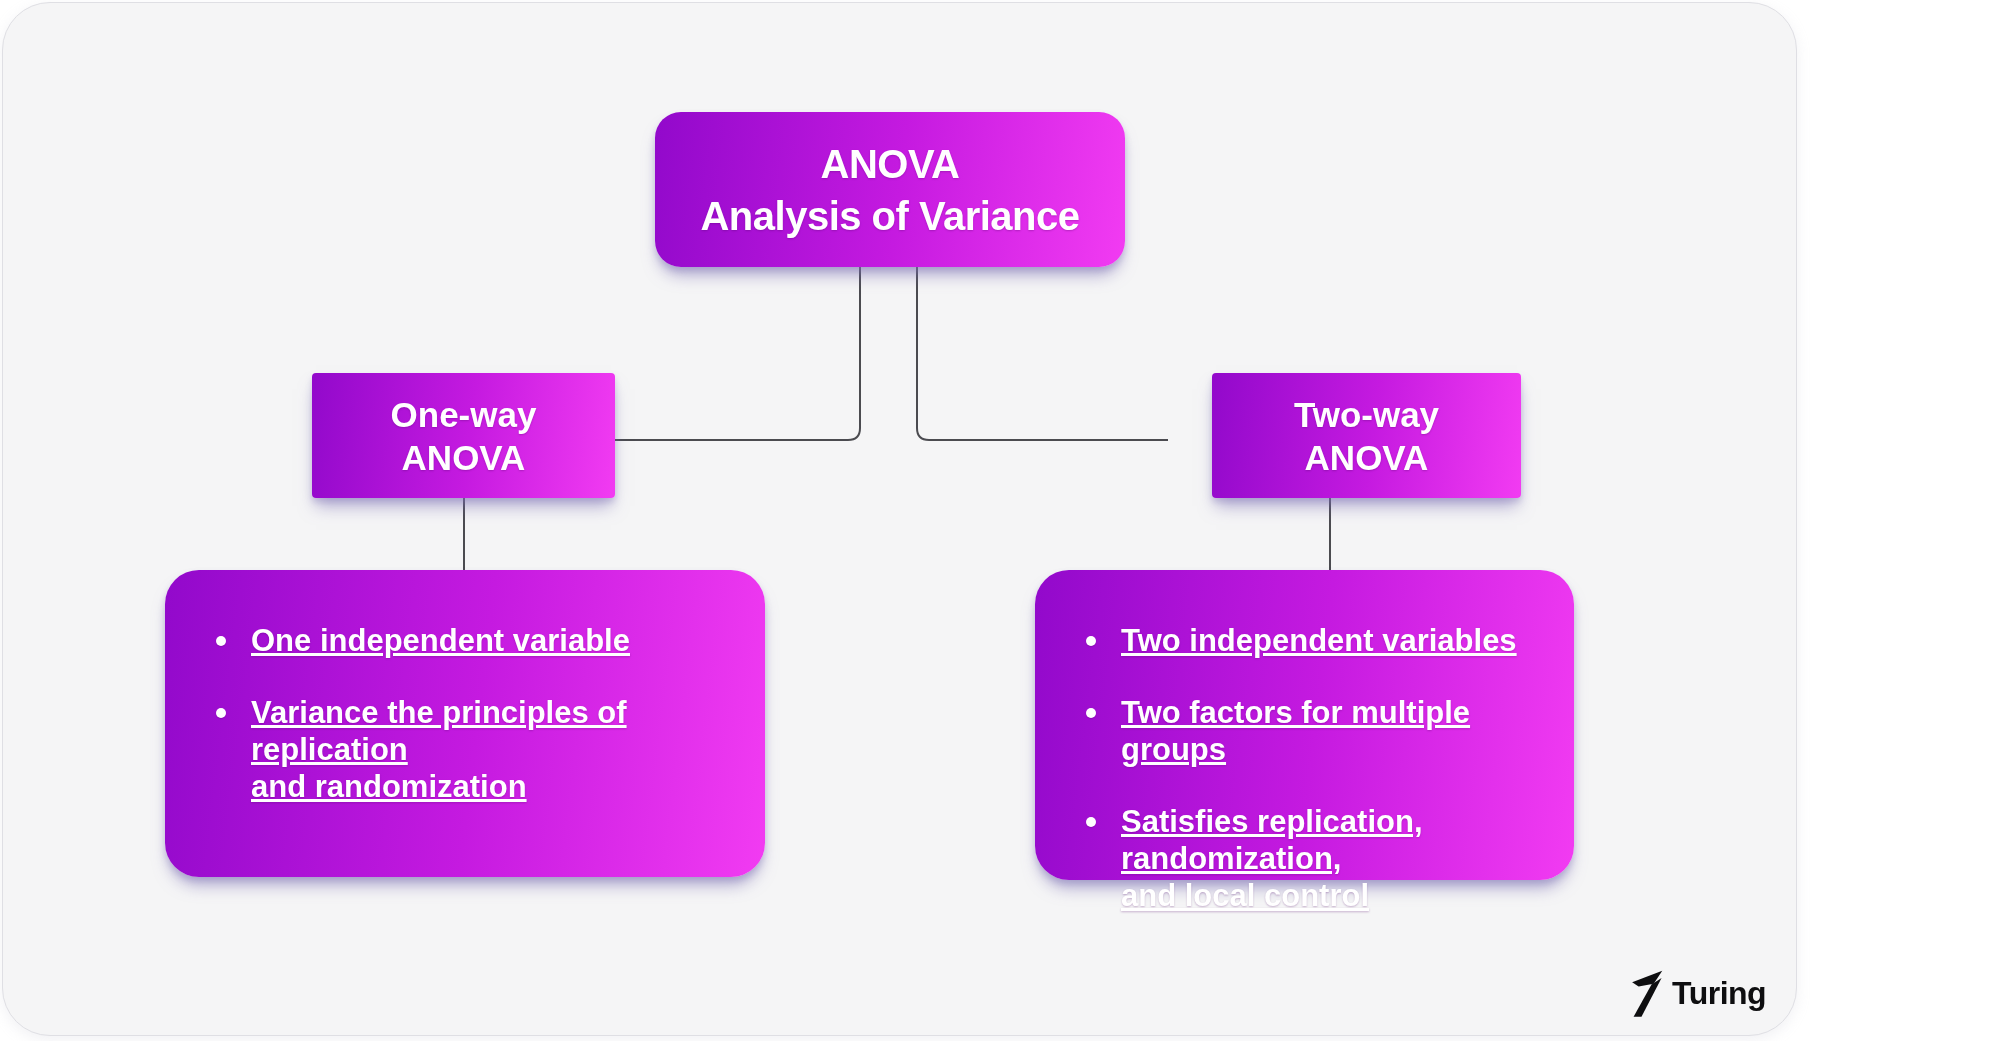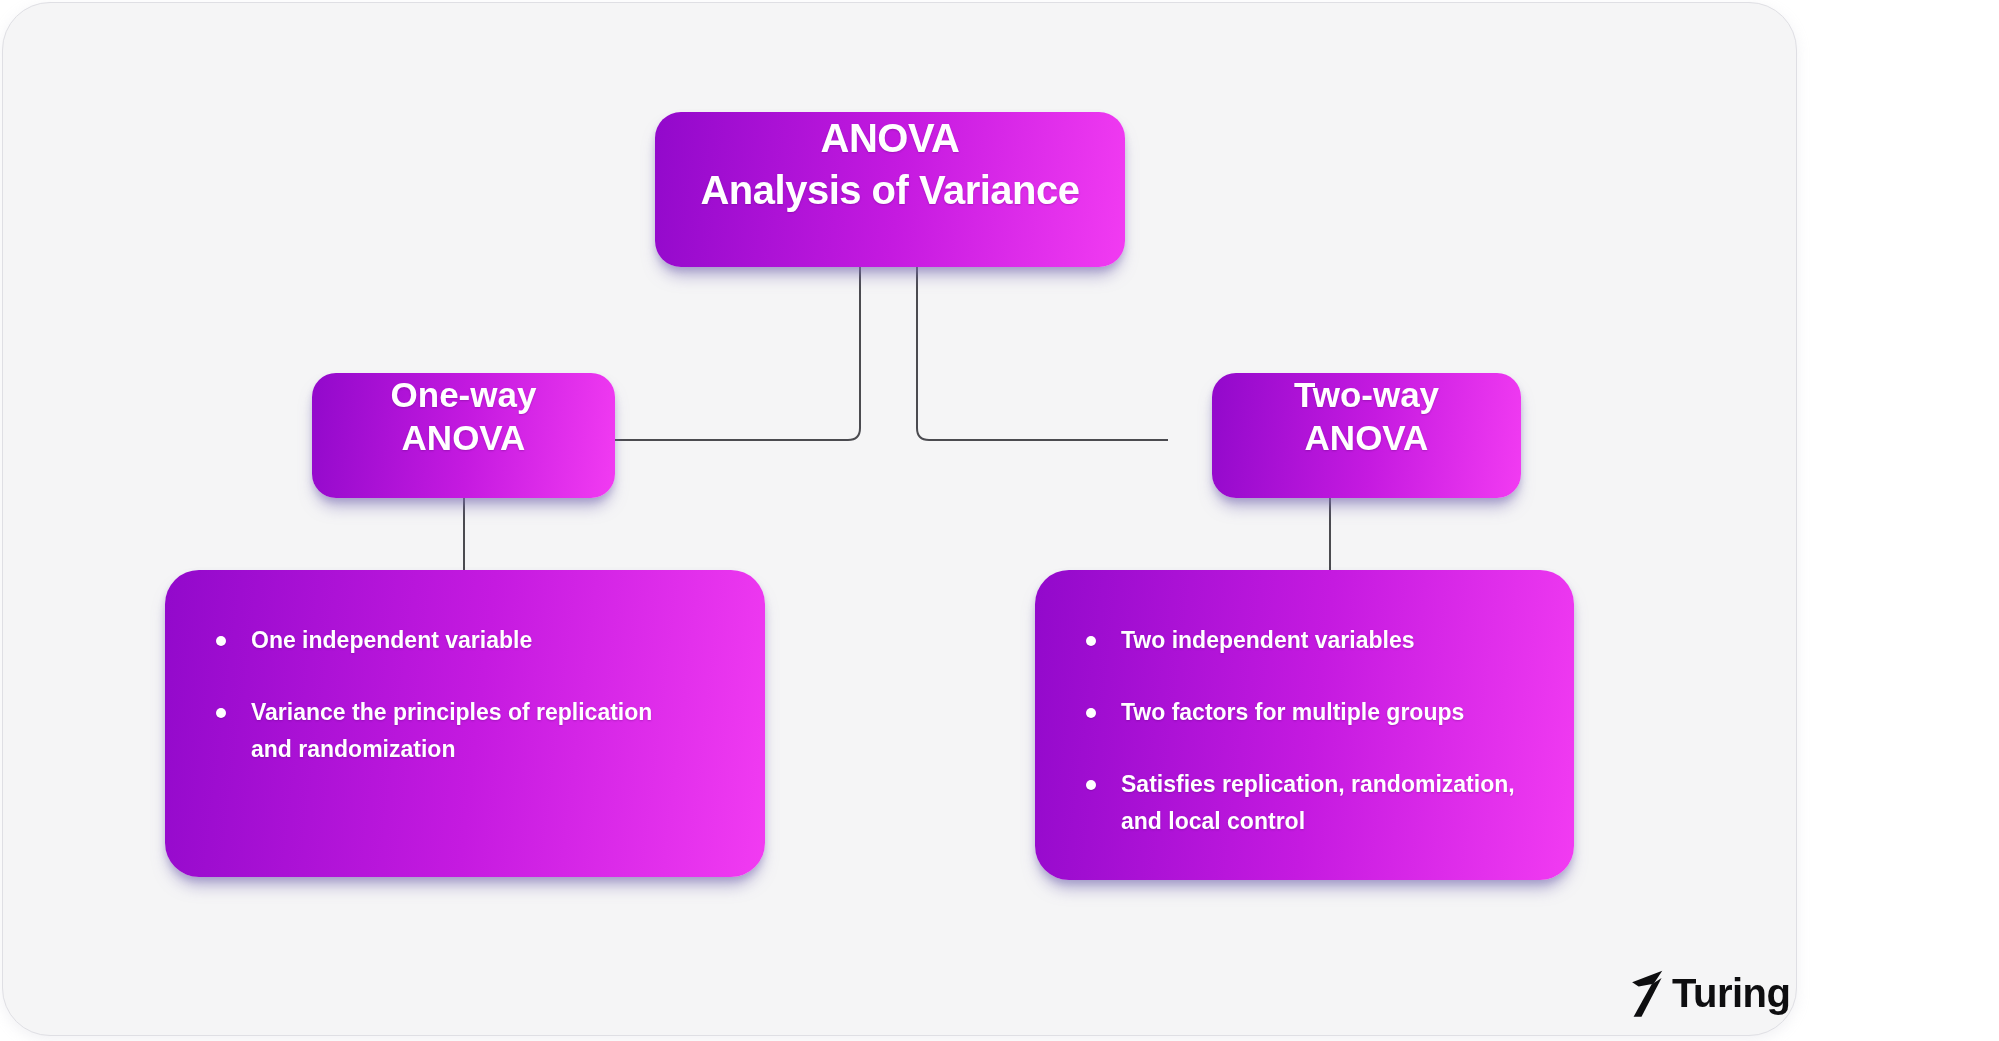--- a/index.html
+++ b/index.html
@@ -40,38 +40,38 @@
   .node {
     position: absolute;
     background: linear-gradient(97deg,
       var(--gradient-start, #9209cb) 0%,
       var(--gradient-mid, #c51ae0) 52%,
       var(--gradient-end, #f23bf2) 100%);
     color: var(--node-text, #ffffff);
     box-shadow: 0 12px 16px -4px rgba(122,110,178,0.55),
                 0 4px 6px rgba(122,110,178,0.28);
     display: flex;
-    align-items: flex-start;
+    align-items: center;
     justify-content: center;
     text-align: center;
   }
   .node .node-title {
     white-space: pre-line;
     font-weight: bold;
     text-shadow: 0 1px 2px rgba(80,0,100,0.30);
   }
   .root-node {
     left: 655px; top: 112px;
     width: 470px; height: 155px;
     border-radius: 26px;
   }
   .root-node .node-title { font-size: 40px; line-height: 52px; letter-spacing: -0.5px; }
   .branch-node {
     width: 303px; height: 125px;
-    border-radius: 24px;
+    border-radius: 4px;
   }
   .branch-node .node-title { font-size: 35px; line-height: 43px; }
   .branch-node.one-way { left: 312px; top: 373px; }
   .branch-node.two-way { left: 1212px; top: 373px; width: 309px; }
   .detail-node {
     align-items: stretch;
     justify-content: flex-start;
     text-align: left;
     border-radius: 34px;
   }
@@ -91,39 +91,40 @@
   }
   .bullet-dot {
     flex: 0 0 auto;
     width: 10px; height: 10px;
     margin: 14px 25px 0 0;
     border-radius: 50%;
     background: var(--node-text, #ffffff);
     box-shadow: 0 1px 1px rgba(80,0,100,0.25);
   }
   .bullet-text {
-    font-size: 23px;
+    font-size: 31px;
     font-weight: bold;
     line-height: 37px;
     white-space: pre-line;
     text-shadow: 0 1px 2px rgba(80,0,100,0.28);
+    text-decoration: underline;
   }
   
   .brand {
     position: absolute;
     left: 1630px; top: 969px;
     display: flex;
     align-items: center;
     gap: 9px;
     color: var(--logo, #0e0e10);
   }
   .brand-icon { display: block; }
   .brand-icon path { fill: var(--logo, #0e0e10); }
   .brand-text {
-    font-size: 40px;
+    font-size: 32px;
     font-weight: bold;
     letter-spacing: -0.5px;
   }
 </style>
 </head>
 <body>
 
 <div class="stage">
   <div class="card"></div>
 

